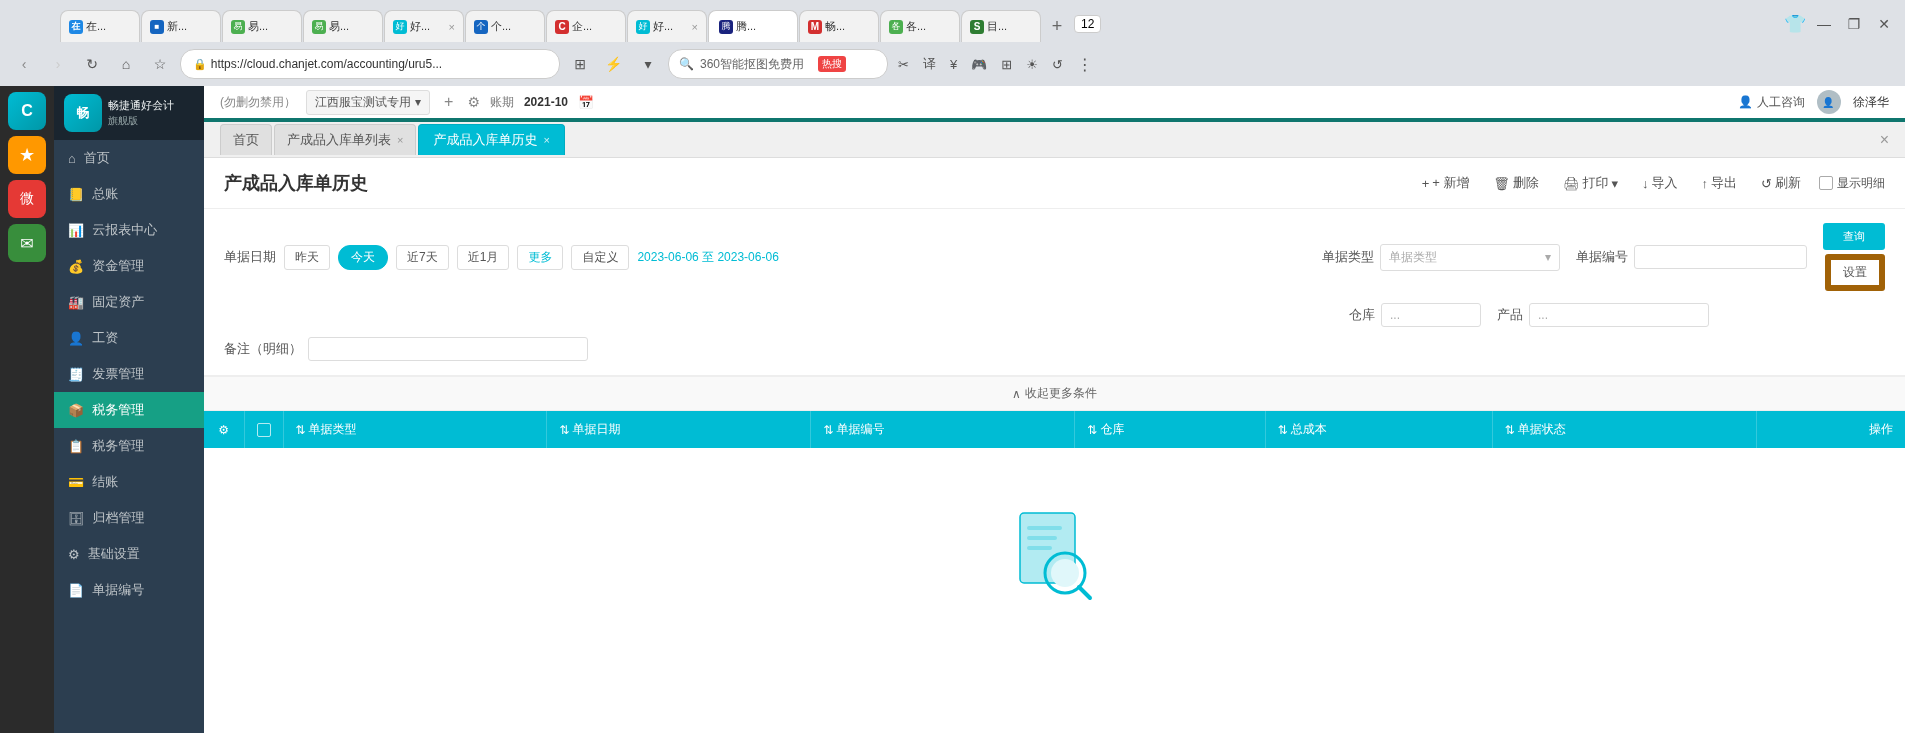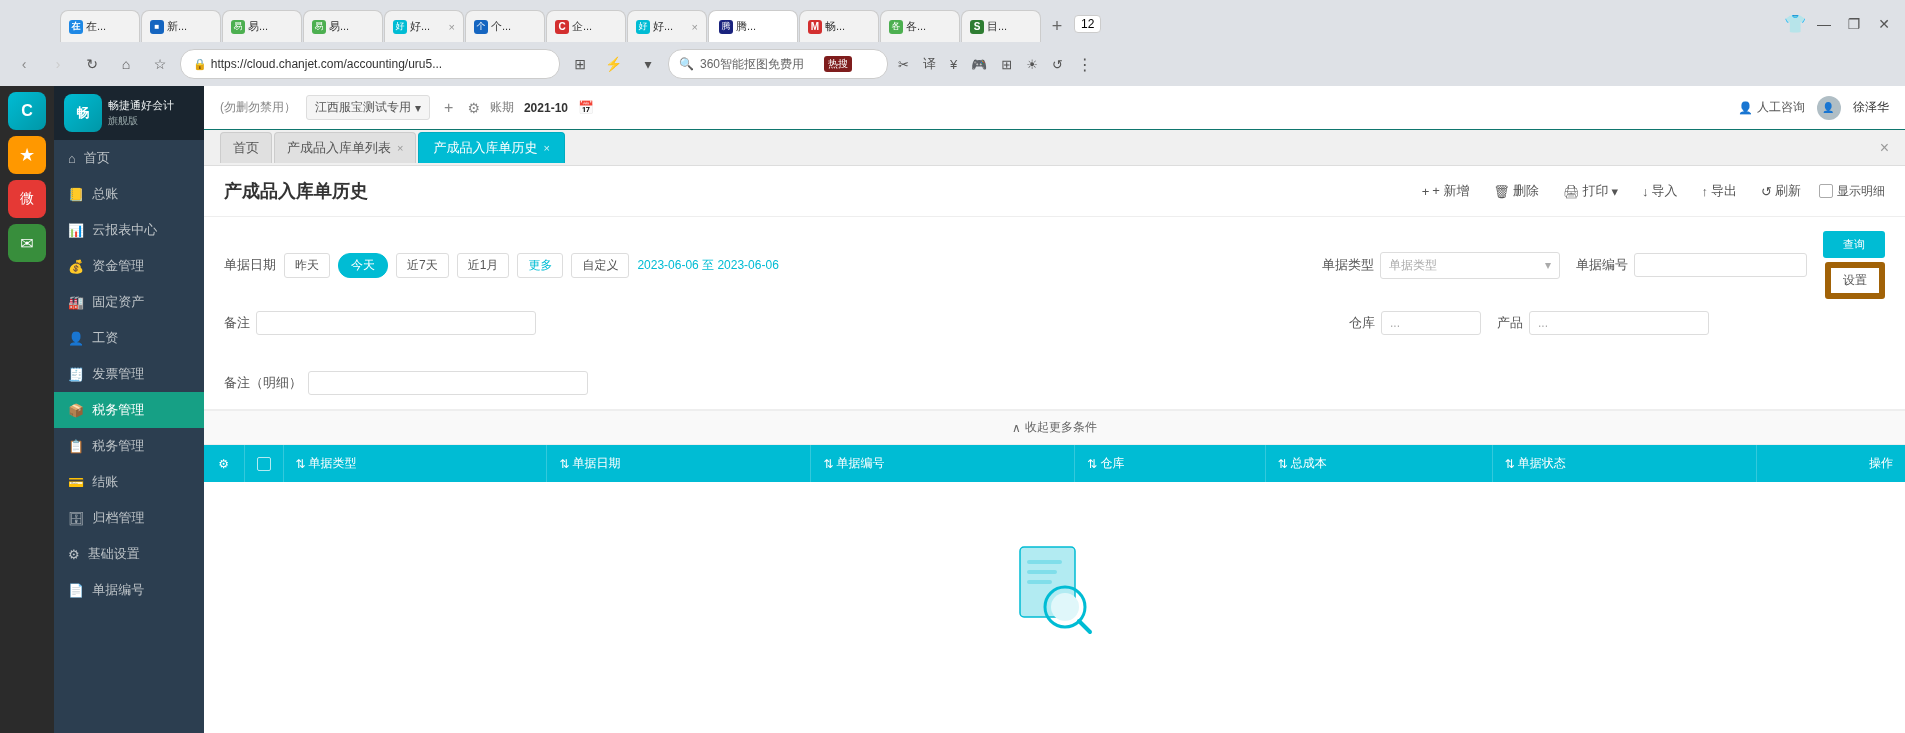--- a/index.html
+++ b/index.html
@@ -87,21 +87,21 @@
     <div style="flex:0 0 380px;height:30px;background:#fff;border:1px solid #ccc;border-radius:14px;padding:0 12px;display:flex;align-items:center;font-size:12px;color:#333;gap:4px;">
       <span style="color:#388e3c;font-size:11px;">🔒</span>
       <span>https://cloud.chanjet.com/accounting/uru5...</span>
     </div>
     <div style="width:28px;height:28px;display:flex;align-items:center;justify-content:center;cursor:pointer;color:#555;font-size:14px;">⊞</div>
     <div style="width:28px;height:28px;display:flex;align-items:center;justify-content:center;cursor:pointer;color:#555;font-size:14px;">⚡</div>
     <div style="width:28px;height:28px;display:flex;align-items:center;justify-content:center;cursor:pointer;color:#555;font-size:14px;">▾</div>
     <div style="display:flex;align-items:center;background:#fff;border:1px solid #ccc;border-radius:14px;padding:0 10px;height:30px;font-size:12px;color:#666;gap:6px;min-width:220px;">
       <span style="font-size:12px;color:#888;">🔍</span>
       <span>360智能抠图免费用</span>
-      <span style="background:#7f1d1d;color:#fff;font-size:10px;padding:1px 4px;border-radius:3px;margin-left:14px;">热搜</span>
+      <span style="background:#ef4444;color:#fff;font-size:10px;padding:1px 4px;border-radius:3px;margin-left:8px;">热搜</span>
     </div>
     <div style="font-size:13px;color:#555;cursor:pointer;padding:0 4px;">✂</div>
     <div style="font-size:13px;color:#555;cursor:pointer;padding:0 4px;">译</div>
     <div style="font-size:13px;color:#555;cursor:pointer;padding:0 4px;">¥</div>
     <div style="font-size:13px;color:#555;cursor:pointer;padding:0 4px;">🎮</div>
     <div style="font-size:13px;color:#555;cursor:pointer;padding:0 4px;">⊞</div>
     <div style="font-size:13px;color:#555;cursor:pointer;padding:0 4px;">☀</div>
     <div style="font-size:13px;color:#555;cursor:pointer;padding:0 4px;">↺</div>
     <div style="font-size:16px;color:#555;cursor:pointer;padding:0 4px;">⋮</div>
   </div>
@@ -172,21 +172,21 @@
         <span>基础设置</span>
       </div>
       <div style="display:flex;align-items:center;gap:8px;padding:9px 14px;cursor:pointer;color:#bdc3c7;font-size:13px;">
         <span>📄</span>
         <span>单据编号</span>
       </div>
     </div>
 
     <div style="flex:1;background:#f5f5f5;display:flex;flex-direction:column;overflow:hidden;position:relative;">
 
-      <div style="background:#fff;border-bottom:1px solid #0f766e;padding:0 16px;height:44px;display:flex;align-items:center;gap:28px;justify-content:space-between;">
+      <div style="background:#fff;border-bottom:4px solid #0f766e;padding:0 16px;height:36px;display:flex;align-items:center;gap:28px;justify-content:space-between;">
         <div style="display:flex;align-items:center;gap:10px;">
           <div style="font-size:12px;color:#888;">(勿删勿禁用）</div>
           <div style="display:flex;align-items:center;gap:4px;background:#f5f5f5;border:1px solid #ddd;border-radius:3px;padding:3px 8px;cursor:pointer;font-size:12px;color:#555;">
             <span>江西服宝测试专用</span>
             <span>▾</span>
           </div>
           <div style="font-size:16px;color:#888;cursor:pointer;padding:0 4px;">+</div>
           <div style="font-size:14px;color:#888;cursor:pointer;">⚙</div>
           <span style="font-size:12px;color:#777;">账期</span>
           <span style="font-size:12px;color:#333;font-weight:bold;">2021-10</span>
@@ -282,42 +282,38 @@
               <span style="font-size:13px;color:#555;">单据编号</span>
               <input type="text" style="border: 1px solid rgb(221, 221, 221); border-radius: 3px; padding: 4px 8px; font-size: 12px; min-width: 140px; outline: none;">
             </div>
             <div style="display:flex;flex-direction:column;align-items:flex-end;gap:4px;">
               <button style="background:#00bcd4;color:#fff;border:none;border-radius:3px;padding:6px 20px;font-size:11px;cursor:pointer;">查询</button>
               <button style="background:#fff;color:#555;border:6px solid #a16207;border-radius:3px;padding:4px 12px;font-size:12px;cursor:pointer;">设置</button>
             </div>
           </div>
 
           <div style="display:flex;align-items:center;gap:16px;margin-bottom:10px;">
-            <div style="display:flex;align-items:center;gap:6px;">
-              <span style="font-size:13px;color:#555;">备注</span>
-              <input type="text" style="border: 1px solid rgb(221, 221, 221); border-radius: 3px; padding: 4px 8px; font-size: 12px; min-width: 280px; outline: none;">
-            </div>
             <div style="flex:1;"></div>
             <div style="display:flex;align-items:center;gap:6px;">
               <span style="font-size:13px;color:#555;">仓库</span>
               <div style="display:flex;align-items:center;border:1px solid #ddd;border-radius:3px;padding:4px 8px;min-width:100px;font-size:12px;color:#aaa;cursor:pointer;background:#fff;">
                 <span>...</span>
               </div>
             </div>
             <div style="display:flex;align-items:center;gap:6px;">
               <span style="font-size:13px;color:#555;">产品</span>
               <div style="display:flex;align-items:center;border:1px solid #ddd;border-radius:3px;padding:4px 8px;min-width:180px;font-size:12px;color:#aaa;cursor:pointer;background:#fff;">
                 <span>...</span>
               </div>
             </div>
             <div style="width:160px;"></div>
           </div>
 
           <div style="display:flex;align-items:center;gap:16px;">
-            <div style="display:flex;align-items:center;gap:6px;margin-top:26px;">
+            <div style="display:flex;align-items:center;gap:6px;">
               <span style="font-size:13px;color:#555;">备注（明细）</span>
               <input type="text" style="border: 1px solid rgb(221, 221, 221); border-radius: 3px; padding: 4px 8px; font-size: 12px; min-width: 280px; outline: none;">
             </div>
           </div>
 
         </div>
 
         <div style="display:flex;align-items:center;gap:4px;color:#666;font-size:12px;cursor:pointer;padding:8px 20px;background:#f9f9f9;border-top:1px solid #eee;justify-content:center;border-bottom:1px solid #eee;">
           <span>∧</span>
           <span>收起更多条件</span>

